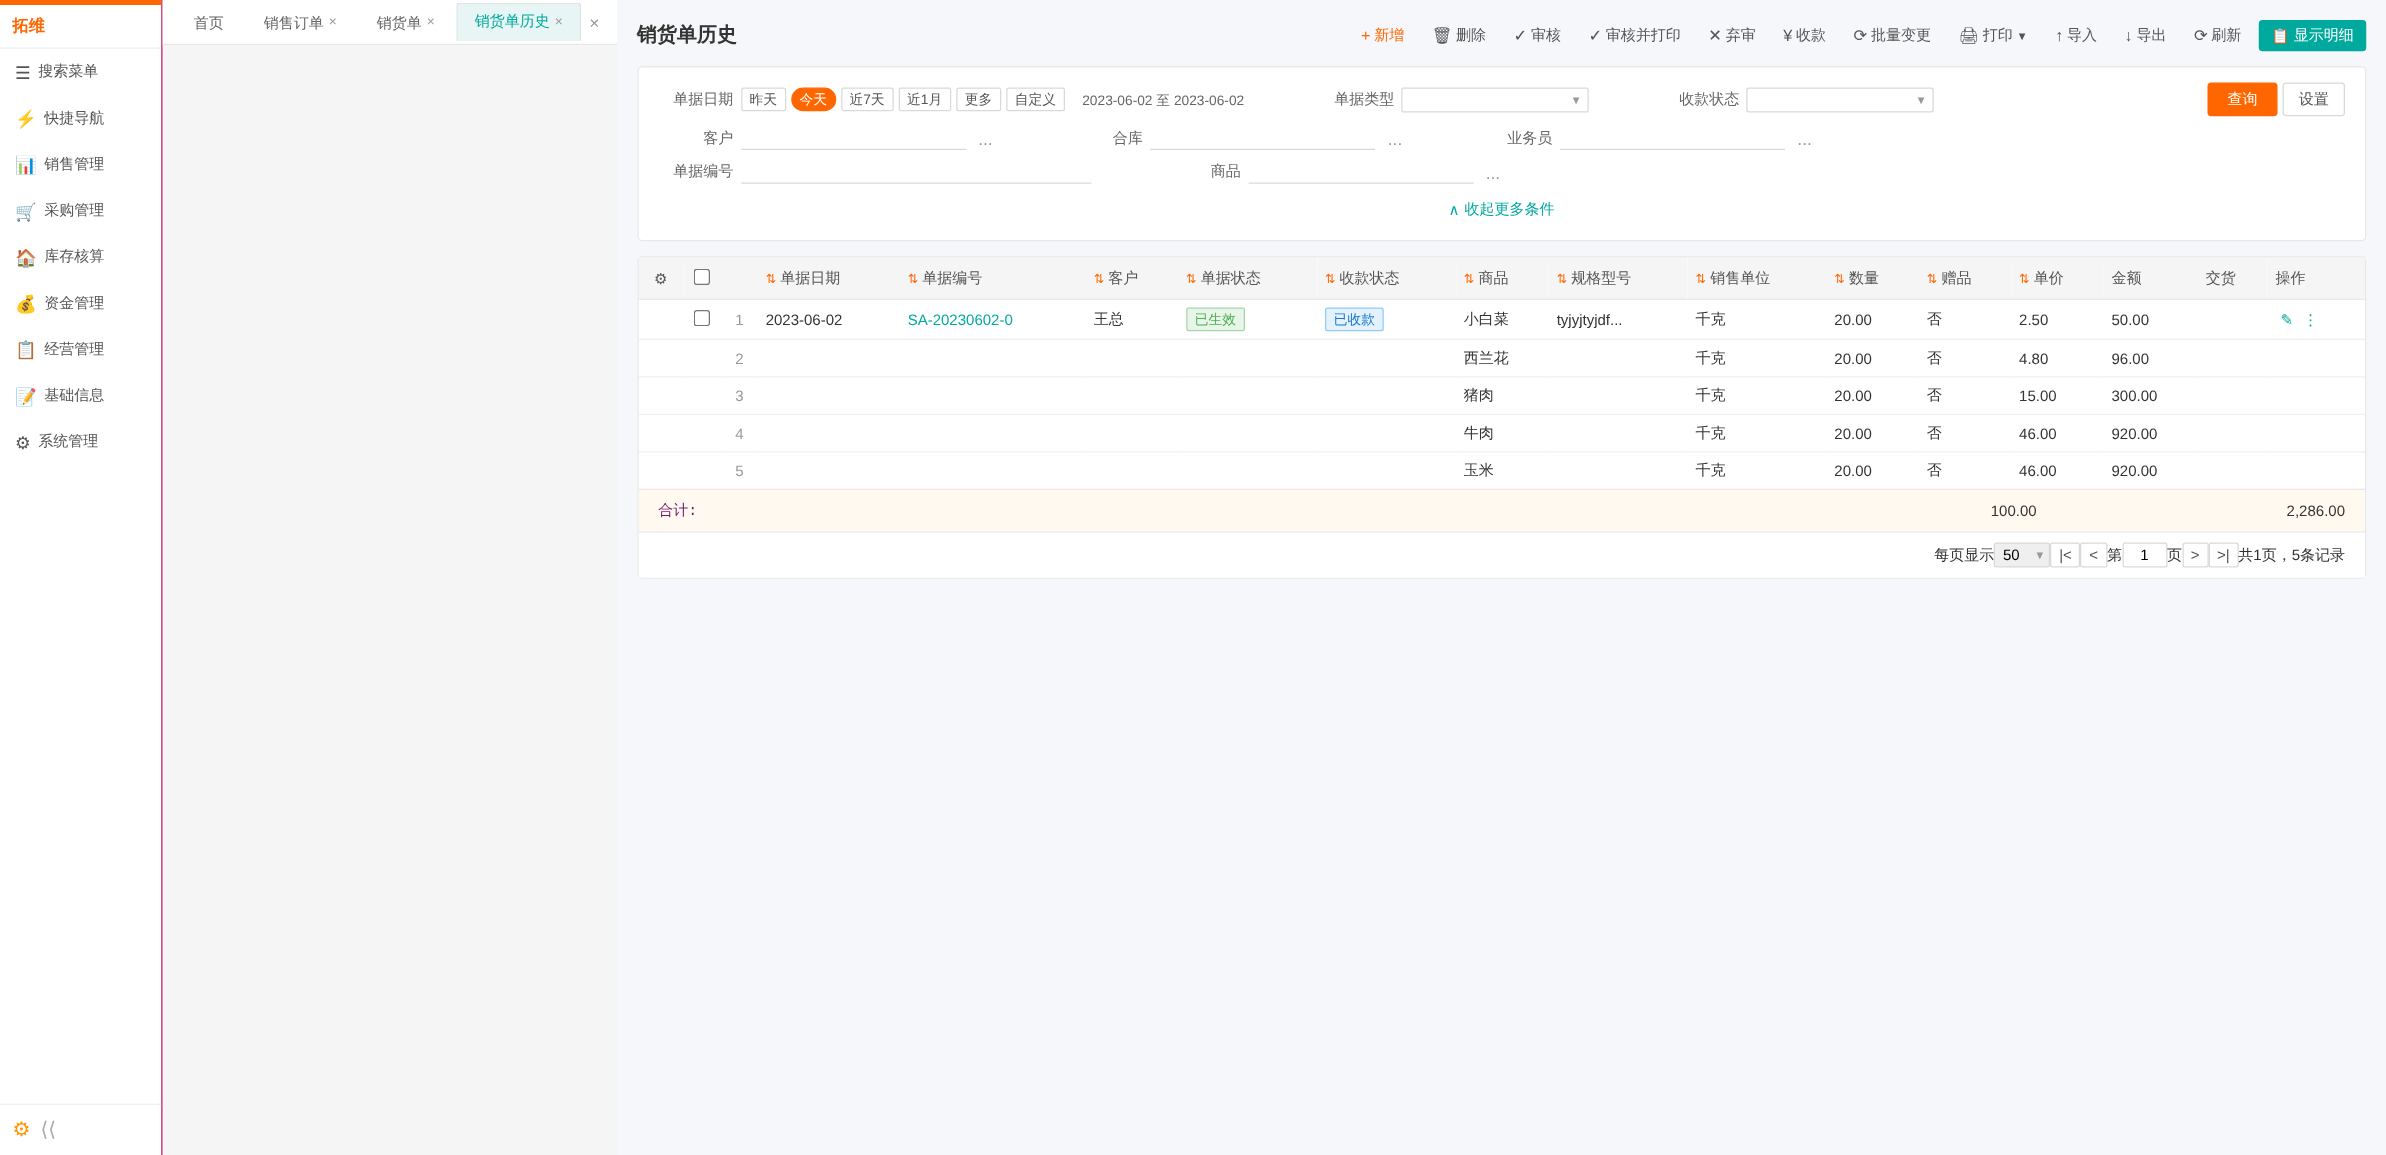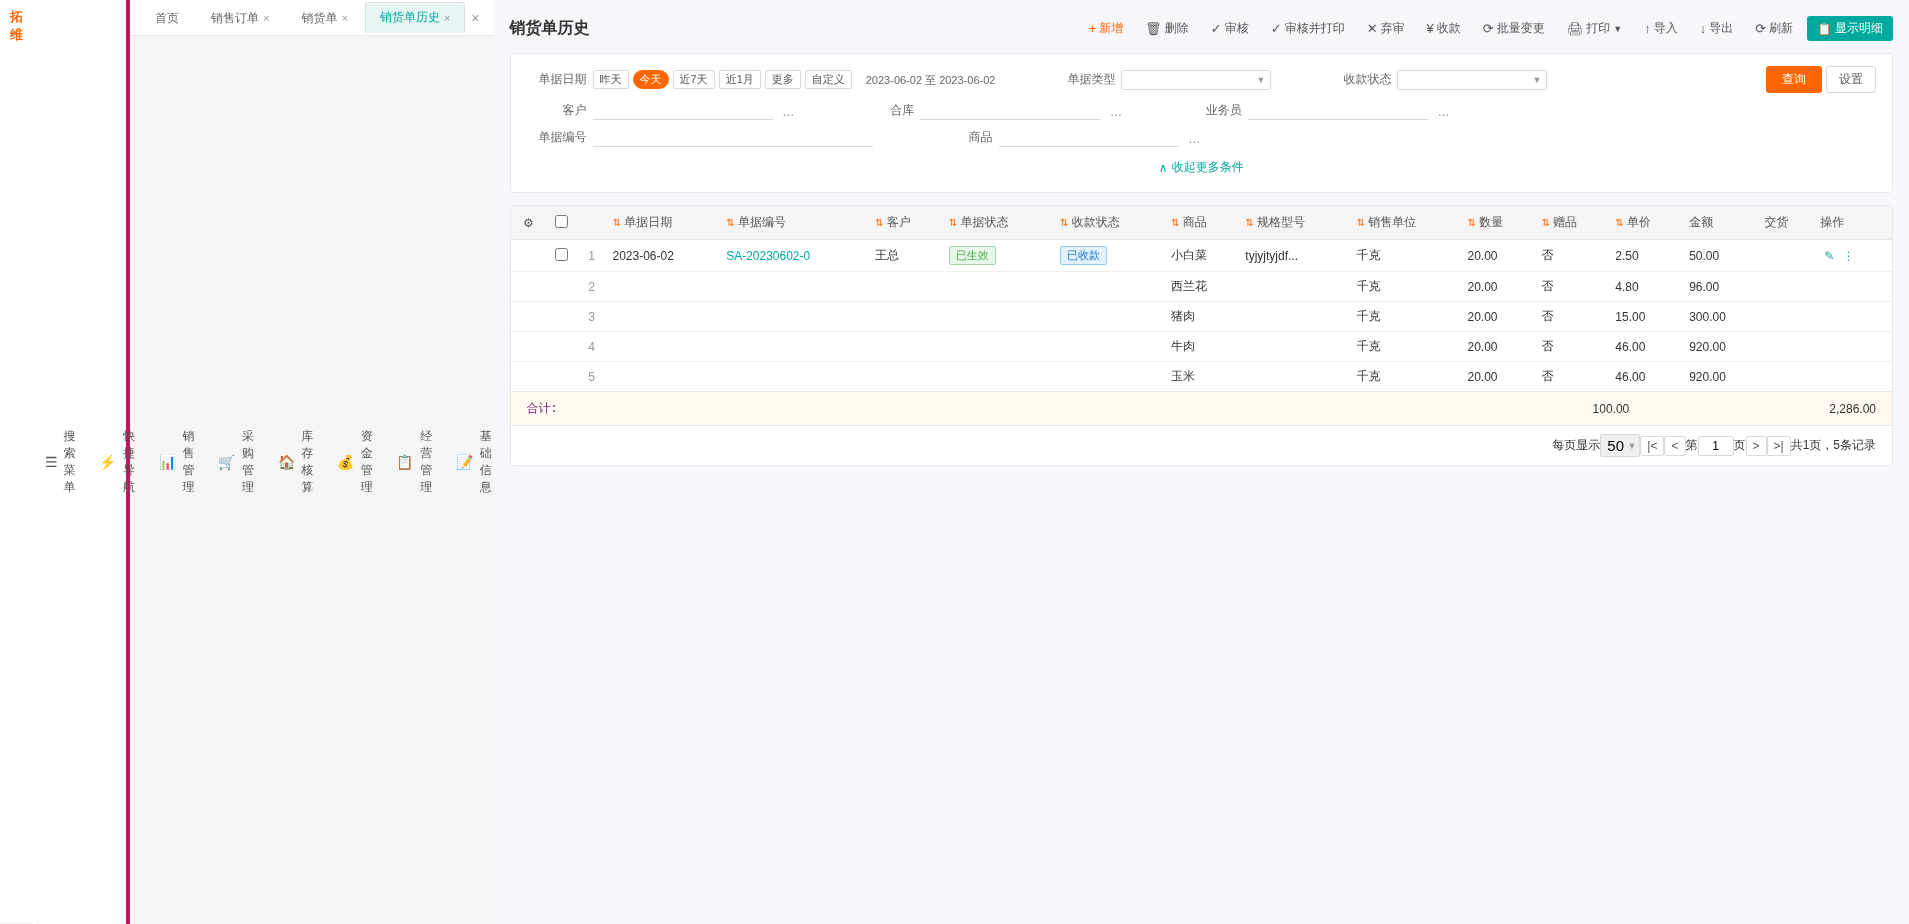--- a/index.html
+++ b/index.html
@@ -1,19 +1,19 @@
 <!DOCTYPE html>
 <html><head>
   <meta charset="utf-8">
   <style>
     * { box-sizing: border-box; margin: 0; padding: 0; }
     body { font-family: 'Microsoft YaHei', Arial, sans-serif; font-size: 12px; background: #f5f5f5; color: #333; display: flex; height: 924px; overflow: hidden; }
 
     
-    .sidebar { width: 130px; background: #fff; border-right: 4px solid #be185d; display: flex; flex-direction: row; height: 100%; }
+    .sidebar { width: 130px; background: #fff; border-right: 1px solid #be185d; display: flex; flex-direction: column; height: 100%; }
     .sidebar-top { background: #ff6600; height: 4px; }
     .sidebar-logo { padding: 8px 10px; font-size: 13px; color: #ff6600; font-weight: bold; border-bottom: 1px solid #f0f0f0; }
     .sidebar-item { display: flex; align-items: center; padding: 10px 12px; cursor: pointer; color: #555; font-size: 12px; gap: 6px; }
     .sidebar-item .icon { font-size: 14px; }
     .sidebar-bottom { margin-top: auto; padding: 10px; display: flex; gap: 8px; border-top: 1px solid #f0f0f0; }
 
     
     .main { flex: 1; display: flex; flex-direction: row; overflow: hidden; }
 
     
@@ -67,21 +67,21 @@
     .op-btn { display: inline-block; cursor: pointer; color: #00a99d; font-size: 12px; padding: 1px 4px; }
 
     
     .table-footer { background: #fff9f0; border-top: 1px solid #e8e8e8; padding: 8px 16px; display: flex; align-items: center; }
     .footer-label { color: #701a75; margin-right: 16px; font-family: Liberation Mono, monospace; }
     .footer-total { display: flex; gap: 40px; }
     .footer-val { font-weight: normal; }
 
     
     .pagination { display: flex; align-items: center; justify-content: flex-end; padding: 8px 16px; background: #fff; border-top: 1px solid #e8e8e8; gap: 0; font-size: 12px; }
-    .page-size-select { border: 1px solid #d9d9d9; border-radius: 2px; padding: 2px 6px 2px 6px; font-size: 15px; outline: none; appearance: none; }
+    .page-size-select { border: 1px solid #d9d9d9; border-radius: 2px; padding: 2px 16px 2px 6px; font-size: 12px; outline: none; appearance: none; }
     .page-size-select-wrap { position: relative; display: inline-block; }
     .page-size-select-wrap::after { content: '▼'; position: absolute; right: 4px; top: 50%; transform: translateY(-50%); font-size: 9px; color: #999; pointer-events: none; }
     .page-nav-btn { cursor: pointer; color: #555; border: 1px solid #d9d9d9; border-radius: 2px; padding: 2px 6px; background: #fff; font-size: 12px; }
     .page-nav-btn:disabled { color: #ccc; cursor: default; }
     .page-input { width: 36px; border: 1px solid #d9d9d9; border-radius: 2px; text-align: center; padding: 2px 4px; font-size: 12px; }
 
     .query-btn { background: #ff6600; color: #fff; border: none; border-radius: 3px; padding: 5px 16px; cursor: pointer; font-size: 12px; }
     .set-btn { background: #fff; color: #555; border: 1px solid #d9d9d9; border-radius: 3px; padding: 4px 12px; cursor: pointer; font-size: 12px; }
 
     .display-btn { background: #00a99d; color: #fff; border: none; border-radius: 3px; padding: 4px 10px; cursor: pointer; font-size: 12px; display: flex; align-items: center; gap: 3px; }

